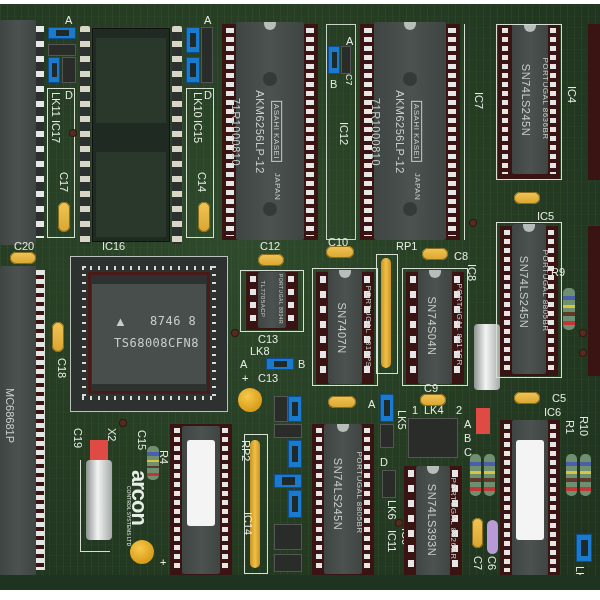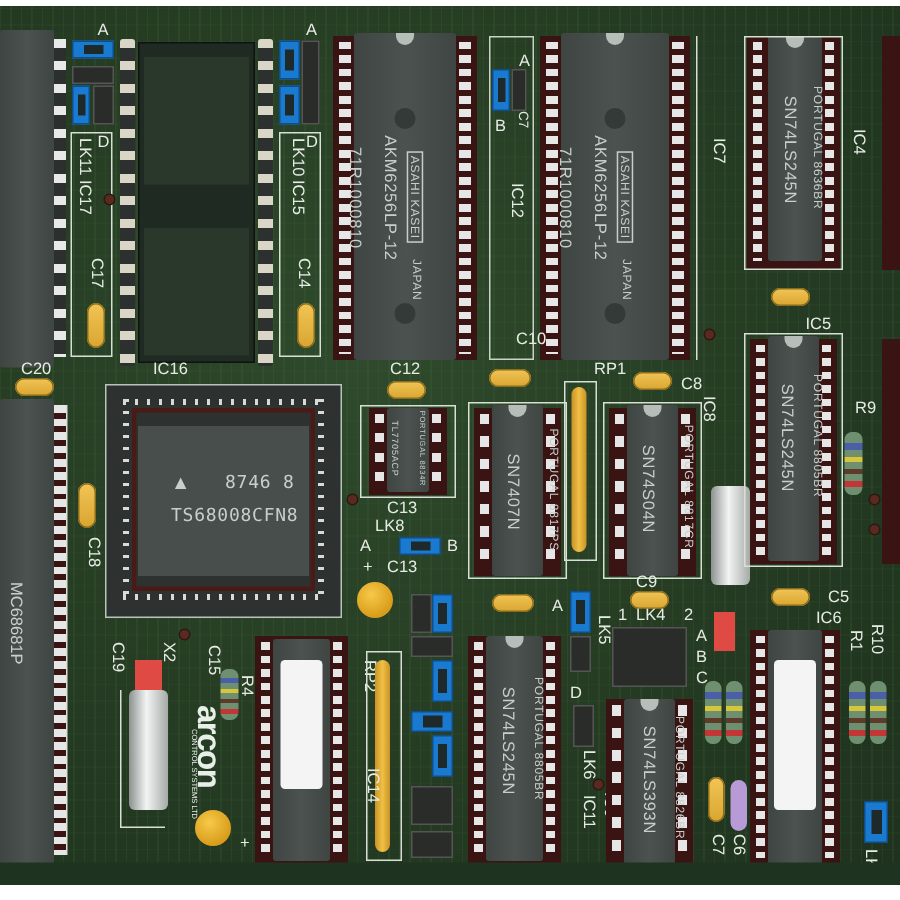--- a/index.html
+++ b/index.html
@@ -175,21 +175,21 @@
   <div class="silk" style="left:258px;top:333px;">C13</div>
   <div class="silk" style="left:250px;top:345px;">LK8</div>
   <div class="silk" style="left:240px;top:358px;">A</div>
   <div class="jumper" style="left:266px;top:358px;width:28px;height:12px;"></div>
   <div class="silk" style="left:298px;top:358px;">B</div>
   <div class="silk" style="left:242px;top:372px;">+</div>
   <div class="silk" style="left:258px;top:372px;">C13</div>
   <div class="tant" style="left:238px;top:388px;width:24px;height:24px;"></div>
 
   <div class="cap" style="left:326px;top:246px;width:28px;height:12px;"></div>
-  <div class="silk" style="left:328px;top:220px;margin-left:16px;">C10</div>
+  <div class="silk" style="left:328px;top:236px;">C10</div>
   <div class="outline" style="left:312px;top:268px;width:66px;height:118px;"></div>
   <div class="socket" style="left:316px;top:272px;width:58px;height:112px;"></div>
   <div class="pins" style="left:320px;top:276px;width:6px;height:104px;background:repeating-linear-gradient(180deg,#e6e6e6 0 7px,#3a1412 7px 15px);"></div>
   <div class="pins" style="left:364px;top:276px;width:6px;height:104px;background:repeating-linear-gradient(180deg,#e6e6e6 0 7px,#3a1412 7px 15px);"></div>
   <div class="chip" style="left:328px;top:270px;width:34px;height:114px;">
     <div class="notch" style="left:11px;top:0;"></div>
     <div class="chip-text" style="left:-12px;top:52px;transform:rotate(90deg);">SN7407N</div>
     <div class="chip-text small" style="left:0px;top:52px;transform:rotate(90deg);">PORTUGAL 8817PS</div>
   </div>
 
@@ -215,21 +215,21 @@
 
   <div class="outline" style="left:496px;top:222px;width:66px;height:156px;"></div>
   <div class="socket" style="left:500px;top:226px;width:58px;height:150px;"></div>
   <div class="pins" style="left:504px;top:230px;width:6px;height:142px;"></div>
   <div class="pins" style="left:548px;top:230px;width:6px;height:142px;"></div>
   <div class="chip" style="left:512px;top:224px;width:34px;height:150px;">
     <div class="notch" style="left:11px;top:0;"></div>
     <div class="chip-text" style="left:-24px;top:62px;transform:rotate(90deg);">SN74LS245N</div>
     <div class="chip-text small" style="left:-8px;top:62px;transform:rotate(90deg);">PORTUGAL 8805BR</div>
   </div>
-  <div class="silk" style="left:570px;top:266px;">R9</div>
+  <div class="silk" style="left:551px;top:266px;">R9</div>
   <div class="res" style="left:563px;top:288px;width:12px;height:42px;"></div>
   <div class="socket" style="left:588px;top:226px;width:12px;height:150px;"></div>
   <div class="cap" style="left:514px;top:392px;width:26px;height:12px;"></div>
   <div class="silk" style="left:552px;top:392px;">C5</div>
   <div class="silk" style="left:544px;top:406px;">IC6</div>
 
   <div class="silk rot" style="left:84px;top:428px;">C19</div>
   <div class="red-jumper" style="left:90px;top:440px;width:18px;height:20px;"></div>
   <div class="silk rot" style="left:118px;top:428px;">X2</div>
   <div class="crystal" style="left:86px;top:460px;width:26px;height:80px;"></div>

